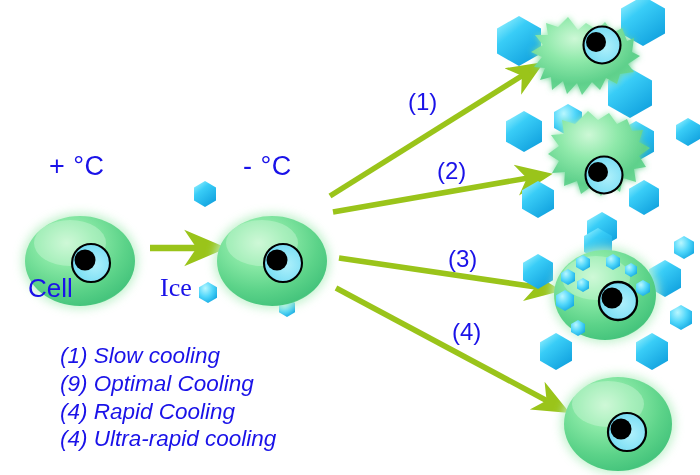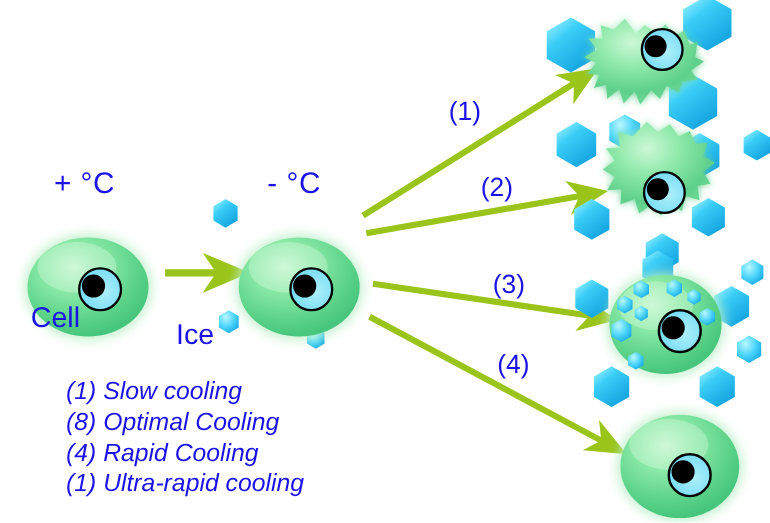--- a/index.html
+++ b/index.html
@@ -183,27 +183,27 @@
       <ellipse cx="618" cy="424" rx="54" ry="47" fill="url(#cellGrad)"></ellipse>
       <ellipse cx="608" cy="404" rx="36" ry="23" fill="#d8fbe0" opacity="0.38"></ellipse>
       <circle cx="627" cy="432" r="19" fill="url(#nucGrad)" stroke="#000000" stroke-width="2.2"></circle>
       <circle cx="621" cy="429" r="10.5" fill="#000000"></circle>
     </g>
   </svg>
 
   <div class="lbl temp-lbl" style="left:49px; top:153px;">+ °C</div>
   <div class="lbl temp-lbl" style="left:243px; top:153px;">- °C</div>
   <div class="lbl name-lbl" style="left:0px; top:275px;margin-left:28px;">Cell</div>
-  <div class="lbl name-lbl" style="left:160px; top:291px;">Ice</div>
+  <div class="lbl name-lbl" style="left:160px; top:275px;font-family:Liberation Serif, serif;">Ice</div>
 
   <div class="lbl arrow-lbl" style="left:408px; top:90px;">(1)</div>
   <div class="lbl arrow-lbl" style="left:437px; top:159px;">(2)</div>
   <div class="lbl arrow-lbl" style="left:448px; top:247px;">(3)</div>
   <div class="lbl arrow-lbl" style="left:452px; top:320px;">(4)</div>
 
   <div class="legend">
     <div>(1) Slow cooling</div>
-    <div>(8) Optimal Cooling</div>
+    <div>(9) Optimal Cooling</div>
     <div>(4) Rapid Cooling</div>
-    <div>(1) Ultra-rapid cooling</div>
+    <div>(4) Ultra-rapid cooling</div>
   </div>
 
 </div>
 
 </body></html>

